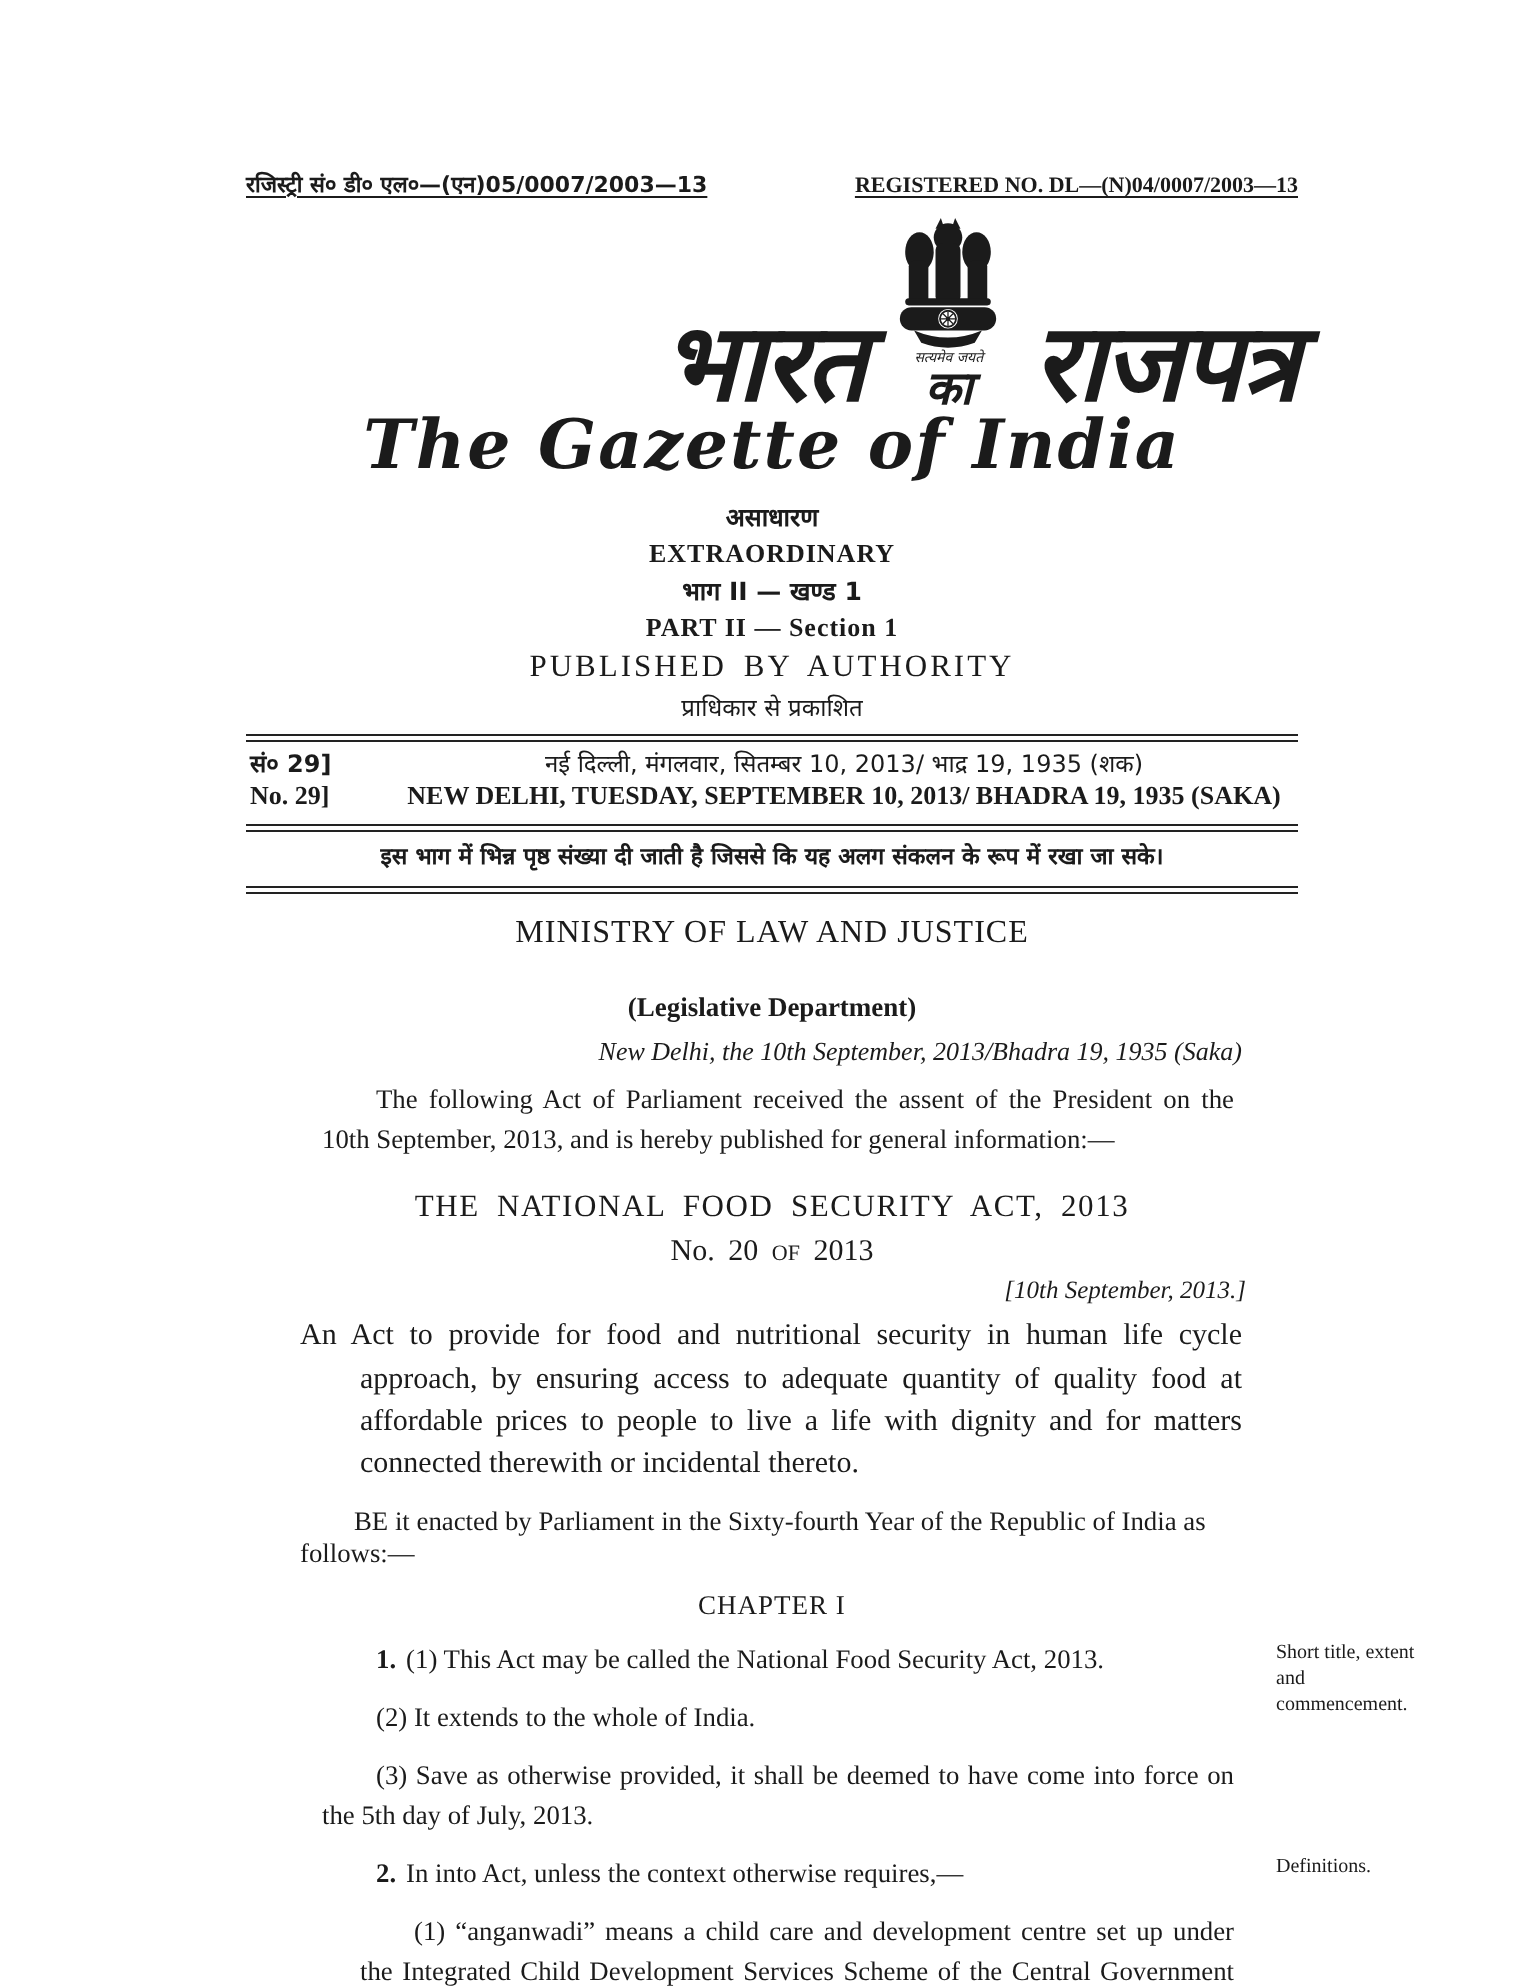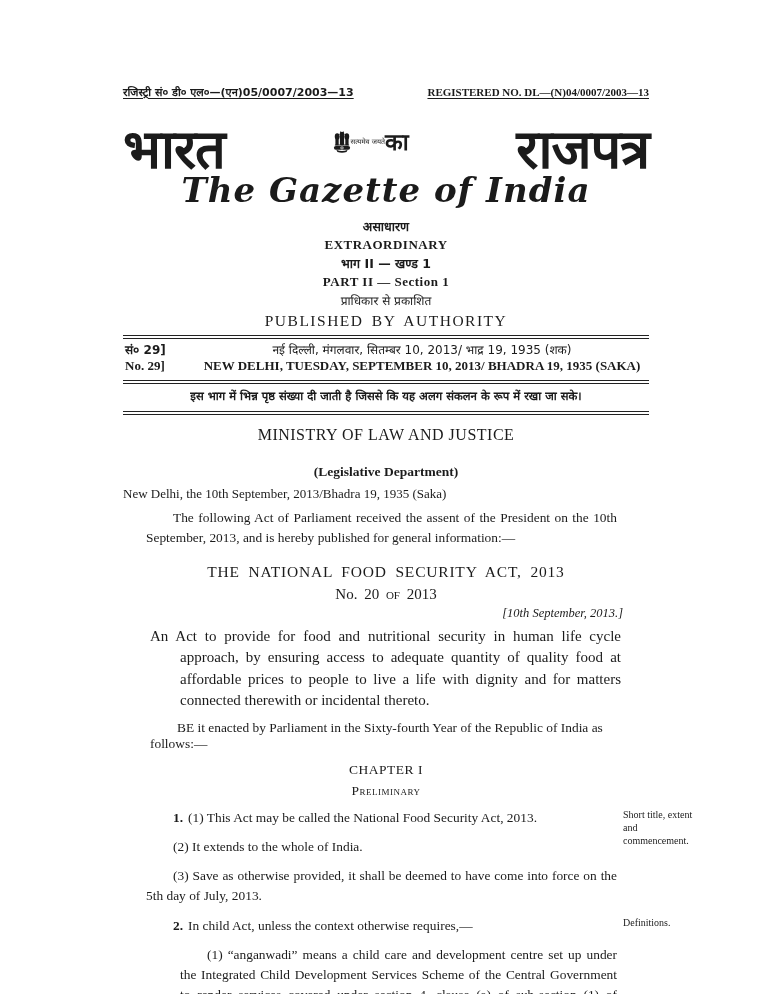--- a/index.html
+++ b/index.html
@@ -15,26 +15,26 @@
   
   .reg-row { display: flex; justify-content: space-between; align-items: baseline; }
   .reg {
     font-weight: bold; font-size: 11px;
     text-decoration: underline; text-underline-offset: 2px;
   }
   .reg.hindi { font-size: 11px; }
 
   
   .masthead { margin-top: 10px; text-align: center; }
-  .title-row { display: flex; justify-content: space-between; align-items: flex-end; }
+  .title-row { display: flex; justify-content: flex-end; align-items: flex-end; font-style: italic; }
   .hindi-big {
     font-family: "DejaVu Sans", sans-serif; font-weight: bold;
     font-size: 54px; line-height: 0.95; letter-spacing: -1px;
   }
-  .emblem-col { display: flex; flex-direction: row; align-items: center; width: 76px; margin: 0 4px; }
+  .emblem-col { display: flex; flex-direction: column; align-items: center; width: 76px; margin: 0 4px; }
   .motto { font-size: 7px; line-height: 1.2; white-space: nowrap; }
   .hindi-mid { font-family: "DejaVu Sans", sans-serif; font-weight: bold; font-size: 23px; line-height: 1.05; }
   .gazette-title {
     font-family: "DejaVu Serif", serif; font-weight: bold; font-style: italic;
     font-size: 34px; line-height: 1.05; margin-top: -2px; letter-spacing: 1px;
   }
 
   
   .center-block { text-align: center; margin-top: 9px; }
   .cb-line { margin-top: 2px; }
@@ -56,24 +56,24 @@
   .issue-date.en { font-weight: bold; font-size: 13px; }
 
   
   .notice { text-align: center; padding: 4px 0 3px 0; }
   .notice-hindi { font-family: "DejaVu Sans", sans-serif; font-weight: bold; font-size: 11.5px; }
   .notice-en { font-weight: bold; font-size: 12.5px; margin-top: 2px; }
 
   
   .ministry-name { text-align: center; font-size: 16px; letter-spacing: 0.5px; margin-top: 11px; }
   .dept { text-align: center; font-weight: bold; font-size: 13.5px; margin-top: 20px; }
-  .dateline { font-size: 13px; margin-top: 6px; margin-right: 16px; }
+  .dateline { text-align: right; font-style: italic; font-size: 13px; margin-top: 6px; margin-right: 28px; }
   .para {
     font-size: 13.4px; line-height: 1.5; text-align: justify;
-    margin: 6px 32px 0 23px; text-indent: 27px; position: relative;
+    margin: 6px 32px 0 38px; text-indent: 27px; position: relative;
   }
 
   
   .act-title { text-align: center; font-size: 15.5px; letter-spacing: 0.8px; word-spacing: 4px; margin-top: 15px; }
   .act-no { text-align: center; font-size: 15px; margin-top: 5px; word-spacing: 3px; }
   .act-no .sc { font-size: 11px; }
   .act-date { text-align: right; font-style: italic; font-size: 12.5px; margin-top: 3px; margin-right: 26px; }
 
   .preamble {
     font-size: 15px; line-height: 1.42; text-align: justify;
@@ -132,22 +132,22 @@
       <span class="hindi-big">राजपत्र</span>
     </div>
     <div class="gazette-title">The Gazette of India</div>
   </div>
 
   <div class="center-block">
     <div class="cb-line cb-hindi-bold">असाधारण</div>
     <div class="cb-line cb-en-bold">EXTRAORDINARY</div>
     <div class="cb-line cb-hindi-bold">भाग II — खण्ड 1</div>
     <div class="cb-line cb-en-bold">PART II — Section 1</div>
+    <div class="cb-line cb-authority">PUBLISHED BY AUTHORITY</div>
     <div class="cb-line cb-hindi">प्राधिकार से प्रकाशित</div>
-    <div class="cb-line cb-authority">PUBLISHED BY AUTHORITY</div>
   </div>
 
   <div class="rule"></div>
 
   <div class="issue">
     <div class="issue-line">
       <span class="issue-no hindi">सं० 29]</span>
       <span class="issue-date hindi">नई दिल्ली, मंगलवार, सितम्बर 10, 2013/ भाद्र 19, 1935 (शक)</span>
     </div>
     <div class="issue-line">
@@ -170,33 +170,32 @@
   <div class="para">The following Act of Parliament received the assent of the President on the 10th September, 2013, and is hereby published for general information:—</div>
 
   <div class="act-title">THE NATIONAL FOOD SECURITY ACT, 2013</div>
   <div class="act-no"><span>No. 20</span> <span class="sc">OF</span> <span>2013</span></div>
   <div class="act-date">[10th September, 2013.]</div>
 
   <div class="preamble">An Act to provide for food and nutritional security in human life cycle approach, by ensuring access to adequate quantity of quality food at affordable prices to people to live a life with dignity and for matters connected therewith or incidental thereto.</div>
   <div class="enact">BE it enacted by Parliament in the Sixty-fourth Year of the Republic of India as follows:—</div>
 
   <div class="chapter">CHAPTER I</div>
-  <div class="chapter-sub">Preliminary</div>
 
   <div class="para section-para">
     <b class="lead">1.</b><span>(1) This Act may be called the National Food Security Act, 2013.</span>
     <span class="margin-note">Short title, extent and commencement.</span>
   </div>
   <div class="para section-para">
     <span>(2) It extends to the whole of India.</span>
   </div>
   <div class="para section-para">
     <span>(3) Save as otherwise provided, it shall be deemed to have come into force on the 5th day of July, 2013.</span>
   </div>
   <div class="para section-para">
-    <b class="lead">2.</b><span>In child Act, unless the context otherwise requires,—</span>
+    <b class="lead">2.</b><span>In into Act, unless the context otherwise requires,—</span>
     <span class="margin-note">Definitions.</span>
   </div>
   <div class="para section-para subclause">
     <span>(1) “anganwadi” means a child care and development centre set up under the Integrated Child Development Services Scheme of the Central Government to render services covered under section 4, clause (a) of sub-section (1) of section 5 and section 6;</span>
   </div>
 
 </div>
 
 </body></html>

